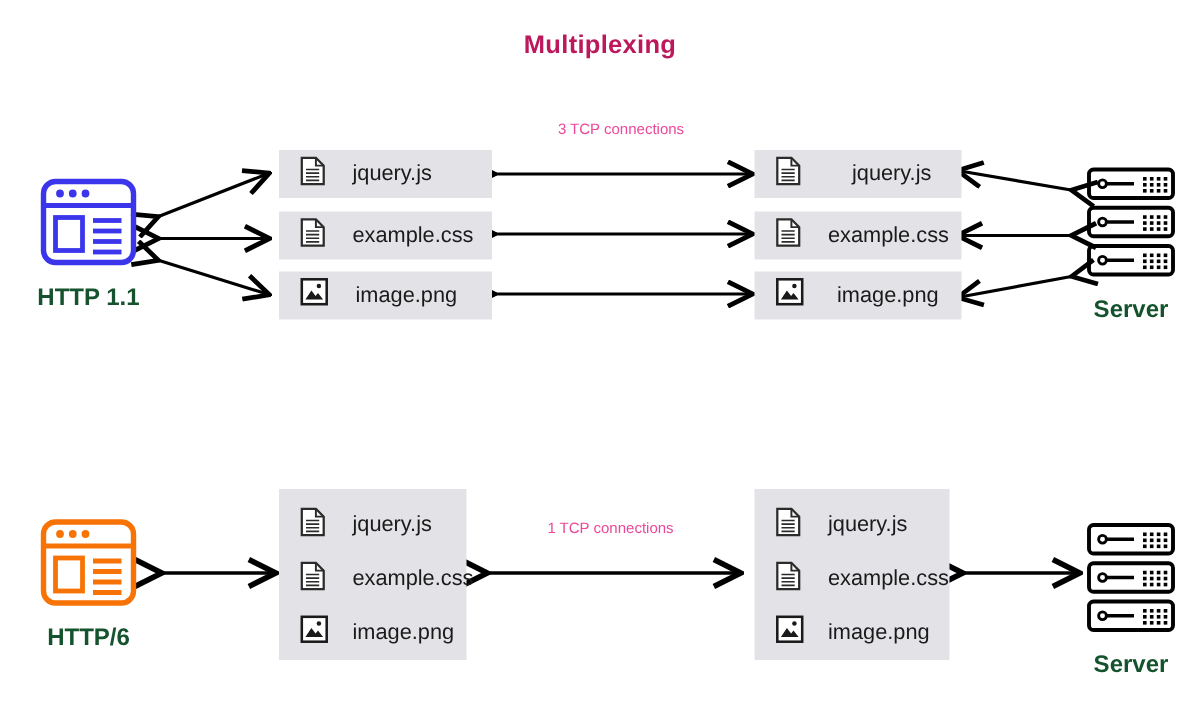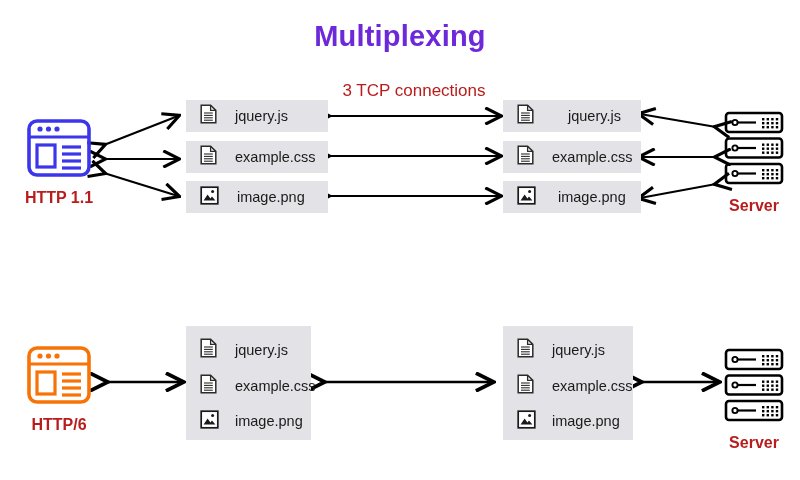--- a/index.html
+++ b/index.html
@@ -8,31 +8,31 @@
     background:#ffffff;
     font-family:"Liberation Sans","DejaVu Sans",sans-serif;
     overflow:hidden;
     position:relative;
   }
   #stage{position:absolute;left:0;top:0;width:800px;height:480px;}
 
   .title{
     position:absolute;left:0;top:20px;width:800px;
     text-align:center;
-    font-size:29px;font-weight:bold;
-    color:#6d28d9;
+    font-size:17px;font-weight:bold;
+    color:#be185d;
     letter-spacing:0.2px;
   }
 
   
   .endpoint{position:absolute;width:110px;text-align:center;}
   .endpoint .glyph{display:block;margin:0 auto;}
   .endpoint .caption{
     display:block;margin-top:7px;
-    font-size:16px;font-weight:bold;color:#b91c1c;
+    font-size:16px;font-weight:bold;color:#14532d;
     white-space:nowrap;
   }
 
   
   .chip{
     position:absolute;
     background:#e3e3e7;
     display:flex;align-items:center;
     box-sizing:border-box;
   }
@@ -56,21 +56,21 @@
     position:absolute;display:flex;align-items:center;
   }
   .panel .prow .fico{flex:0 0 auto;}
   .panel .prow .fname{
     margin-left:18px;font-size:14.5px;color:#1a1a1a;white-space:nowrap;line-height:1;
   }
 
   
   .conn-label{
     position:absolute;text-align:center;
-    font-size:17px;color:#b91c1c;white-space:nowrap;
+    font-size:10px;color:#ec4899;white-space:nowrap;
   }
 
   
   svg.arrows{position:absolute;left:0;top:0;width:800px;height:480px;pointer-events:none;}
 </style>
 </head>
 <body>
 
 <div id="stage">
 
@@ -340,20 +340,21 @@
         <svg width="19" height="19" viewBox="0 0 19 19">
           <rect x="1.2" y="1.2" width="16.6" height="16.6" fill="#ffffff" stroke="#1a1a1a" stroke-width="1.7"></rect>
           <path d="M3.6,14.6 L7.6,8.6 L10.4,12.4 L12.0,10.4 L15.4,14.6 Z" fill="#1a1a1a"></path>
           <circle cx="12.6" cy="5.6" r="1.5" fill="#1a1a1a"></circle>
         </svg>
       </span>
       <span class="fname" style="margin-left:16px;">image.png</span>
     </div>
   </div>
 
+  <div class="conn-label" style="left:322px;top:347px;width:170px;">1 TCP connections</div>
 
   <div class="panel" style="left:503px;top:326px;width:130px;height:114px;">
     <div class="prow" style="left:14px;top:12px;">
       <span class="fico">
         <svg width="17" height="20" viewBox="0 0 17 20">
           <path d="M1.2,1.2 H10.6 L15.8,6.4 V18.8 H1.2 Z" fill="#ffffff" stroke="#2b2b2b" stroke-width="1.5" stroke-linejoin="miter"></path>
           <path d="M10.6,1.2 V6.4 H15.8" fill="none" stroke="#2b2b2b" stroke-width="1.3"></path>
           <g stroke="#2b2b2b" stroke-width="1.1">
             <line x1="4" y1="9" x2="12.8" y2="9"></line>
               <line x1="4" y1="11.4" x2="12.8" y2="11.4"></line>

